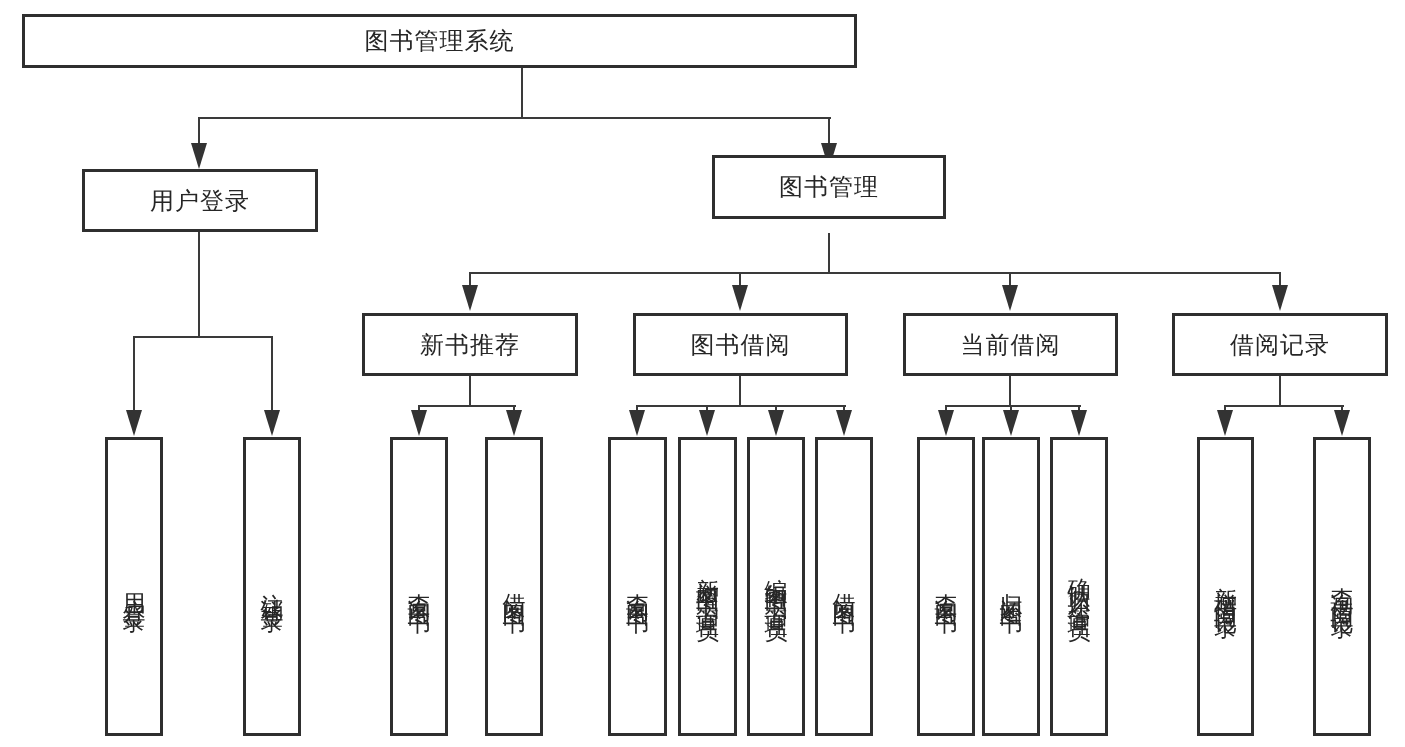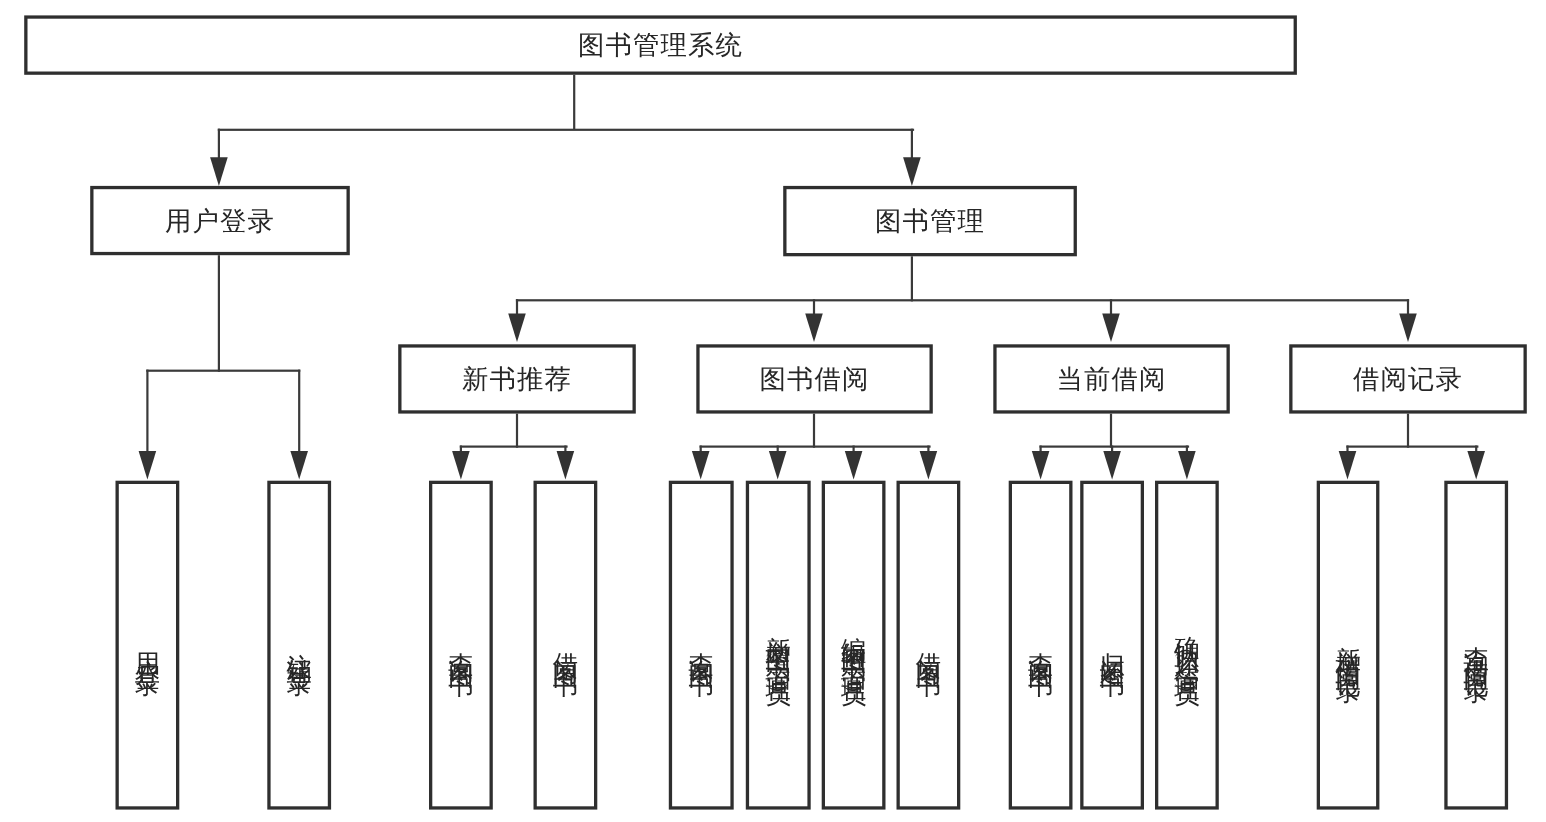--- a/index.html
+++ b/index.html
@@ -51,31 +51,31 @@
     letter-spacing:0.5px;
     white-space:nowrap;
     z-index:5;
   }
 </style>
 </head>
 <body>
 
 <div class="canvas">
 
-  <div class="box" style="left:22px;top:14px;width:1157px;height:54px;">图书管理系统</div>
+  <div class="box" style="left:22px;top:14px;width:835px;height:54px;">图书管理系统</div>
 
   <div class="vl" style="left:521px;top:68px;height:50px;"></div>
   <div class="hl" style="left:198px;top:117px;width:633px;"></div>
   <div class="vl" style="left:198px;top:117px;height:28px;"></div>
   <div class="ah" style="left:191px;top:143px;"></div>
   <div class="vl" style="left:828px;top:117px;height:28px;"></div>
   <div class="ah" style="left:821px;top:143px;"></div>
 
   <div class="box" style="left:82px;top:169px;width:236px;height:63px;">用户登录</div>
-  <div class="box" style="left:712px;top:169px;width:267px;height:64px;">图书管理</div>
+  <div class="box" style="left:712px;top:155px;width:234px;height:64px;">图书管理</div>
 
   <div class="vl" style="left:198px;top:232px;height:106px;"></div>
   <div class="hl" style="left:133px;top:336px;width:140px;"></div>
   <div class="vl" style="left:133px;top:336px;height:76px;"></div>
   <div class="ah" style="left:126px;top:410px;"></div>
   <div class="vl" style="left:271px;top:336px;height:76px;"></div>
   <div class="ah" style="left:264px;top:410px;"></div>
 
   <div class="vl" style="left:828px;top:233px;height:41px;"></div>
   <div class="hl" style="left:469px;top:272px;width:812px;"></div>

